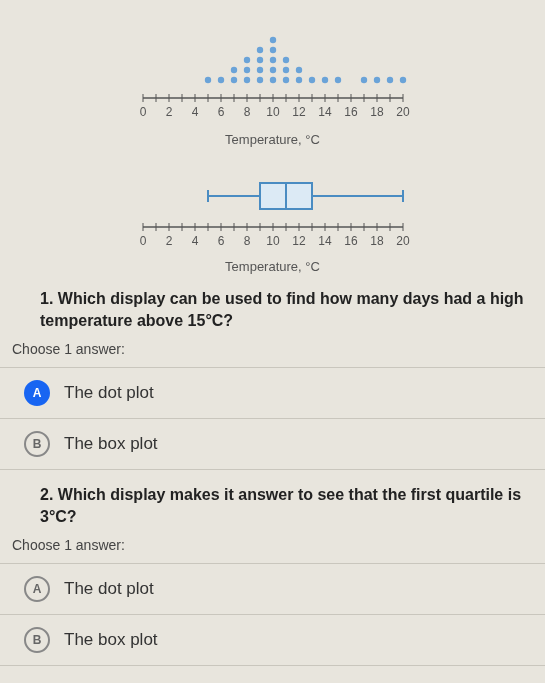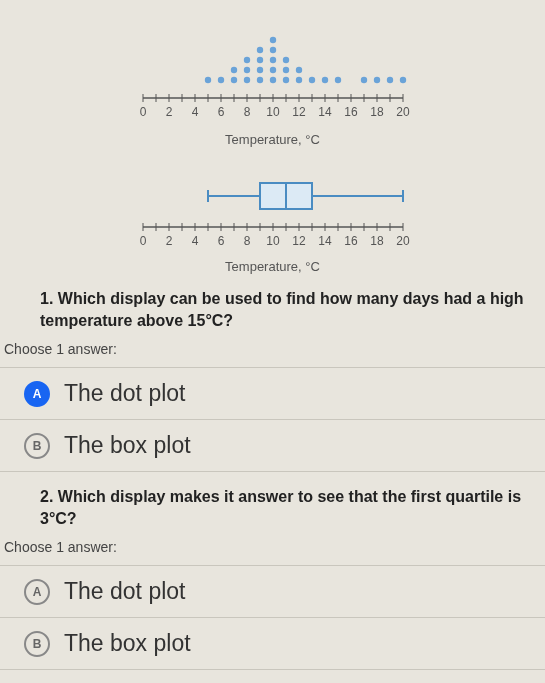--- a/index.html
+++ b/index.html
@@ -27,21 +27,21 @@
   }
   .question {
     padding: 14px 20px 6px 40px;
     font-size: 16px;
     color: #222;
     line-height: 1.35;
   }
   .question .qnum { font-weight: 600; }
   .question .qtext { font-weight: 600; }
   .choose {
-    padding: 4px 0 10px 4px;
+    padding: 4px 0 10px 12px;
     font-size: 14px;
     color: #444;
   }
   .answers { border-top: 1px solid #c9c6bd; }
   .answer-row {
     display: flex;
     align-items: center;
     gap: 14px;
     padding: 12px 18px 12px 24px;
     border-bottom: 1px solid #c9c6bd;
@@ -60,21 +60,21 @@
     color: #666;
     flex-shrink: 0;
     background: transparent;
   }
   .radio.selected {
     background: #1865f2;
     border-color: #1865f2;
     color: #fff;
   }
   .answer-text {
-    font-size: 23px;
+    font-size: 17px;
     color: #333;
   }
   svg .tick-label { font-size: 12px; fill: #555; }
 </style>
 </head>
 <body>
 
 <div class="chart-area dotplot-wrap">
   <svg id="dotplot-svg" width="300" height="120">
       <line x1="20" x2="280" y1="90" y2="90" stroke="#555" stroke-width="1.5"></line>

